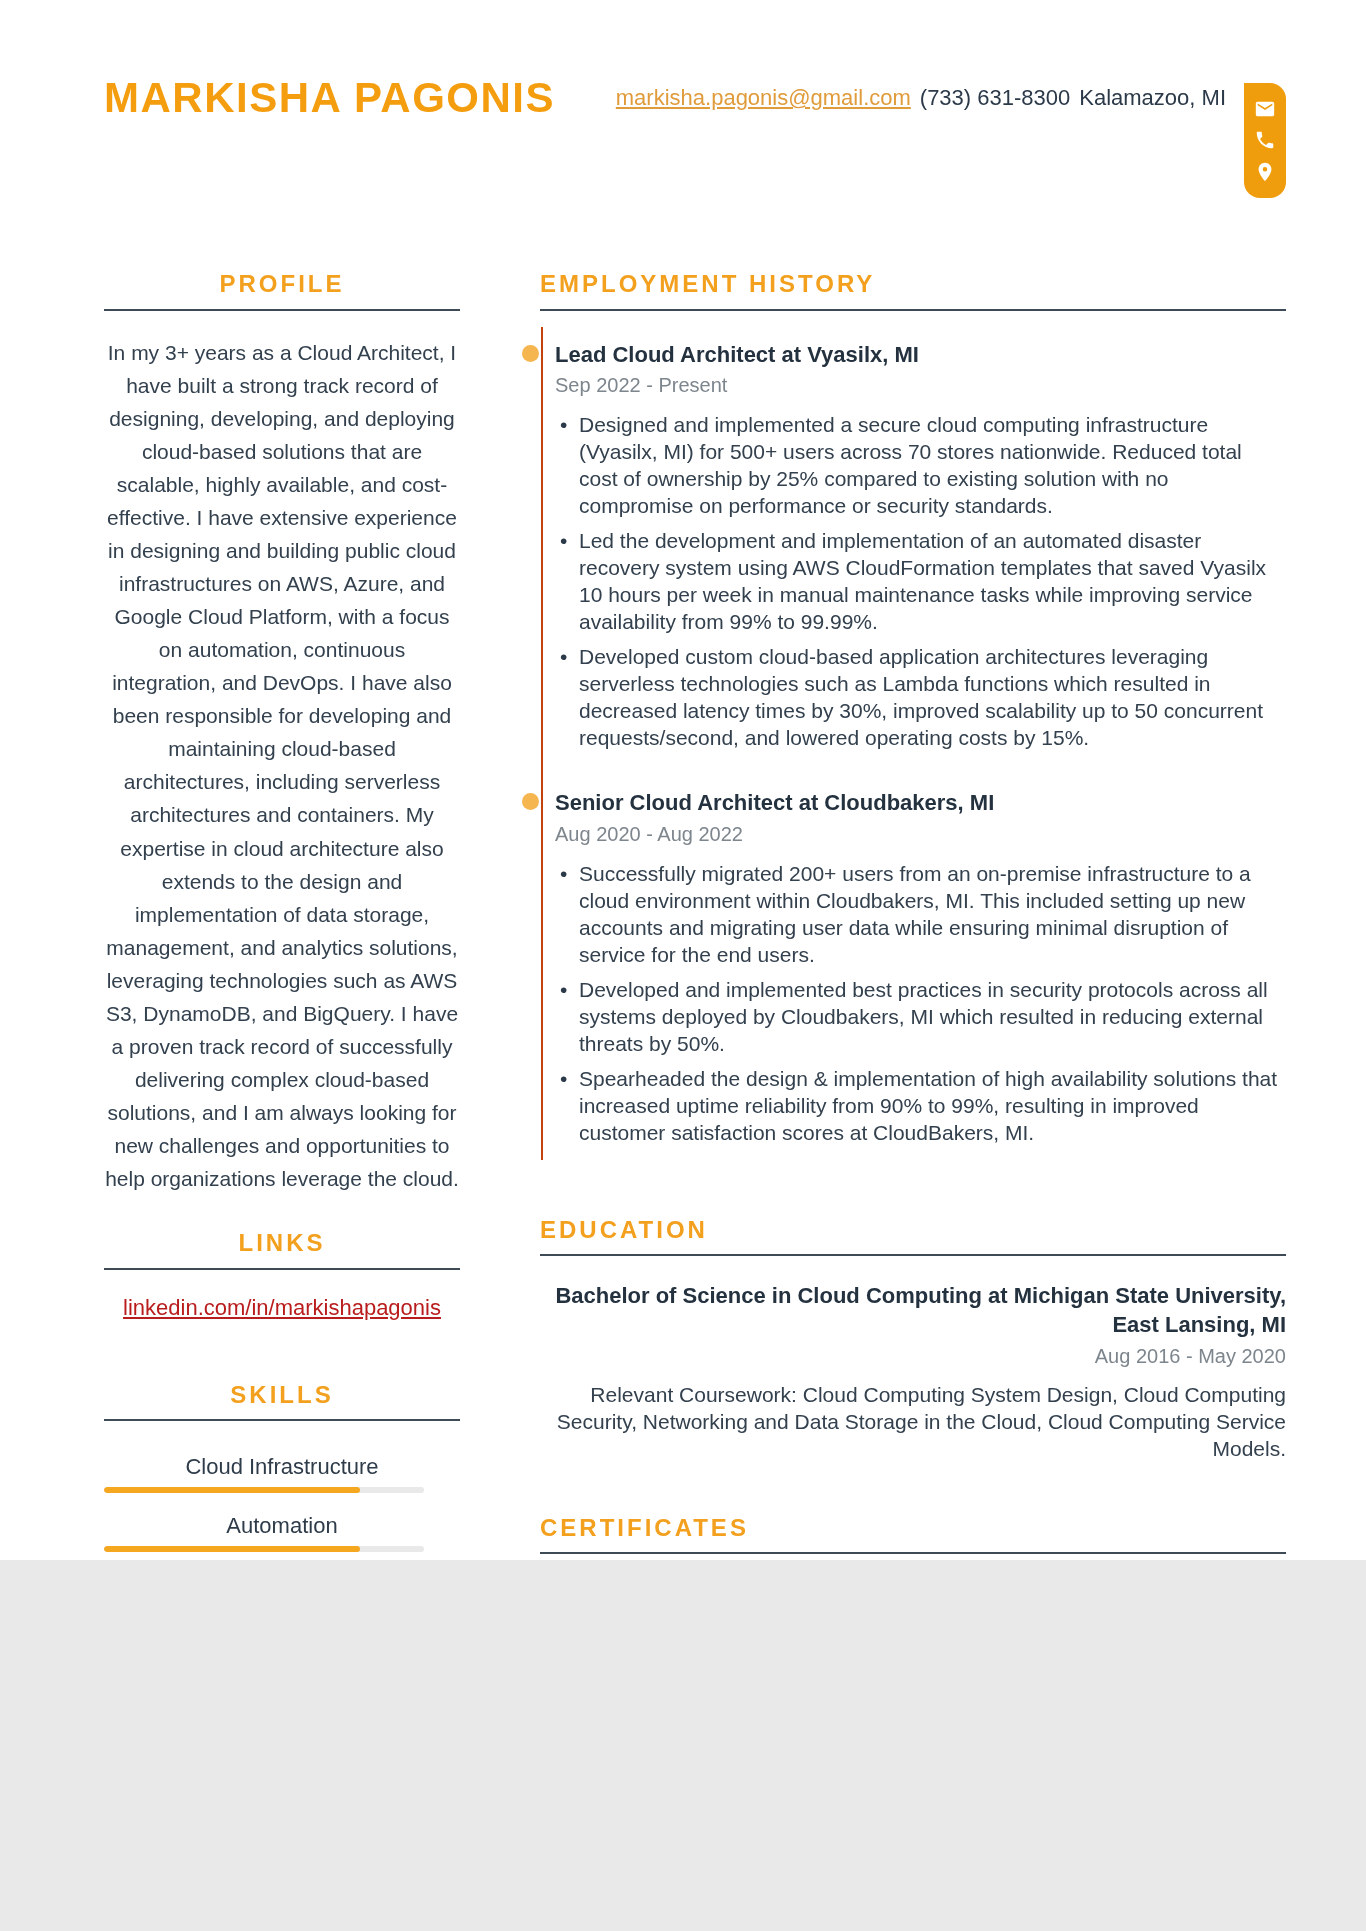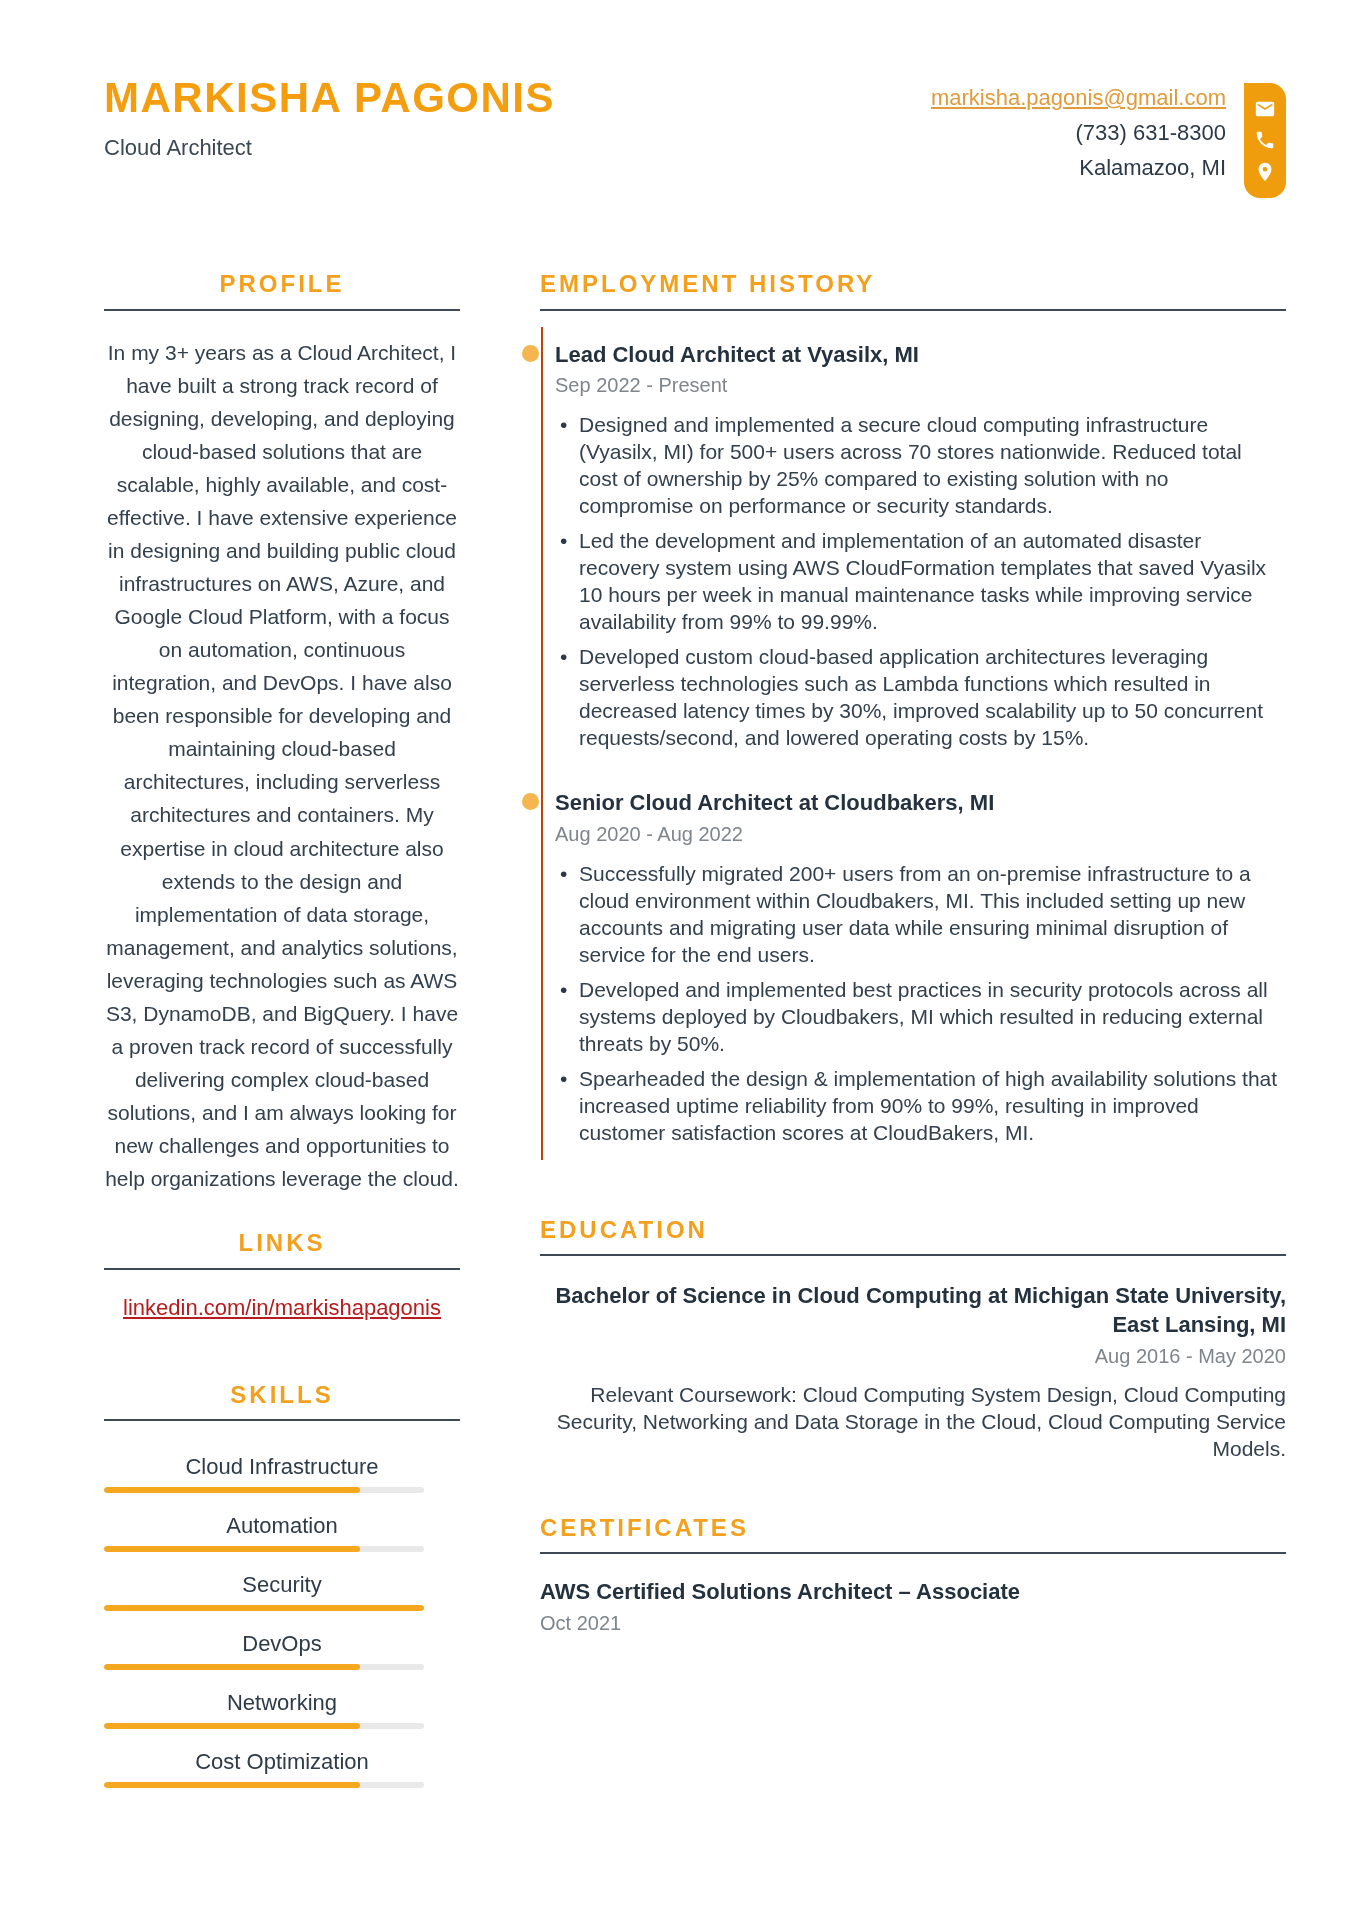--- a/index.html
+++ b/index.html
@@ -2,21 +2,21 @@
 <html><head>
 <meta charset="utf-8">
 <style>
   * { margin: 0; padding: 0; box-sizing: border-box; }
   html, body { background: #e9e9e9; }
   body { font-family: "Liberation Sans", "DejaVu Sans", sans-serif; }
 
   .page {
     position: relative;
     width: 1366px;
-    height: 1931px;
+    height: 1560px;
     margin: 0 auto;
     background: #ffffff;
     padding: 75px 80px 0 104px;
     overflow: hidden;
     color: #33404E;
     font-size: 21px;
   }
 
   
   .header { display: flex; justify-content: space-between; align-items: flex-start; }
@@ -24,21 +24,21 @@
     font-size: 42px;
     font-weight: bold;
     letter-spacing: 1.5px;
     color: #F49D0F;
     line-height: 1.1;
   }
   .subtitle { font-size: 22px; color: #3A4754; margin-top: 14px; }
 
   .header-right { display: flex; align-items: flex-start; }
   .contact-col {
-    display: flex; flex-direction: column; align-items: flex-end;
+    display: flex; flex-direction: row; align-items: flex-end;
     margin-top: 10px; gap: 9px; font-size: 22px; color: #2B3949;
   }
   .contact-email {
     color: #E09B3B; text-decoration: underline; cursor: pointer;
   }
   .icon-bar {
     width: 42px; height: 115px; margin-left: 18px; margin-top: 8px;
     background: #F09D0D;
     border-radius: 0 16px 16px 16px;
     display: flex; flex-direction: column; align-items: center; justify-content: space-around;
@@ -110,21 +110,20 @@
   .cert-entry { margin-top: 24px; }
 </style>
 </head>
 <body>
 
 <div class="page">
 
   <header class="header">
     <div>
       <h1 class="name">MARKISHA PAGONIS</h1>
-      <div class="subtitle">Cloud Architect</div>
     </div>
 
     <div class="header-right">
       <div class="contact-col">
         <a class="contact-email">markisha.pagonis@gmail.com</a>
         <div>(733) 631-8300</div>
         <div>Kalamazoo, MI</div>
       </div>
       <div class="icon-bar">
         <span>

